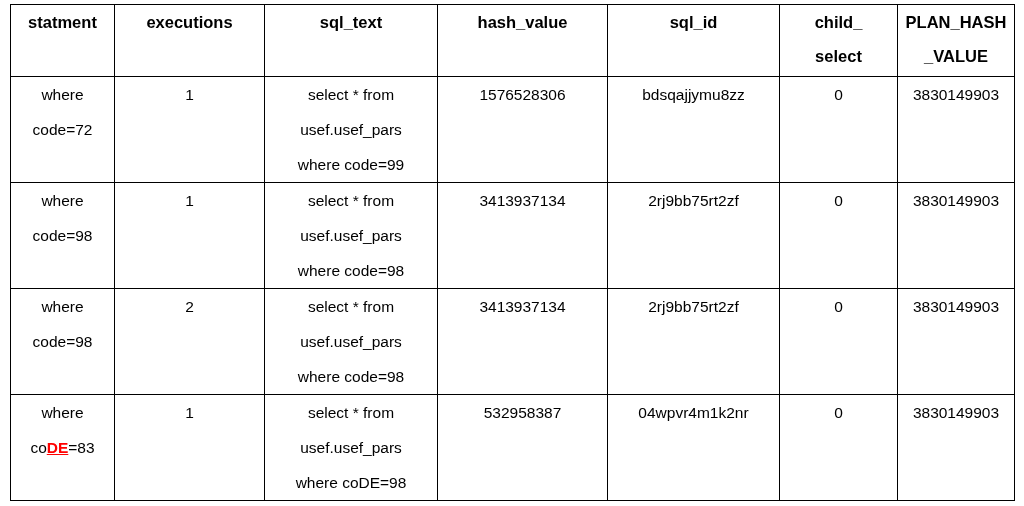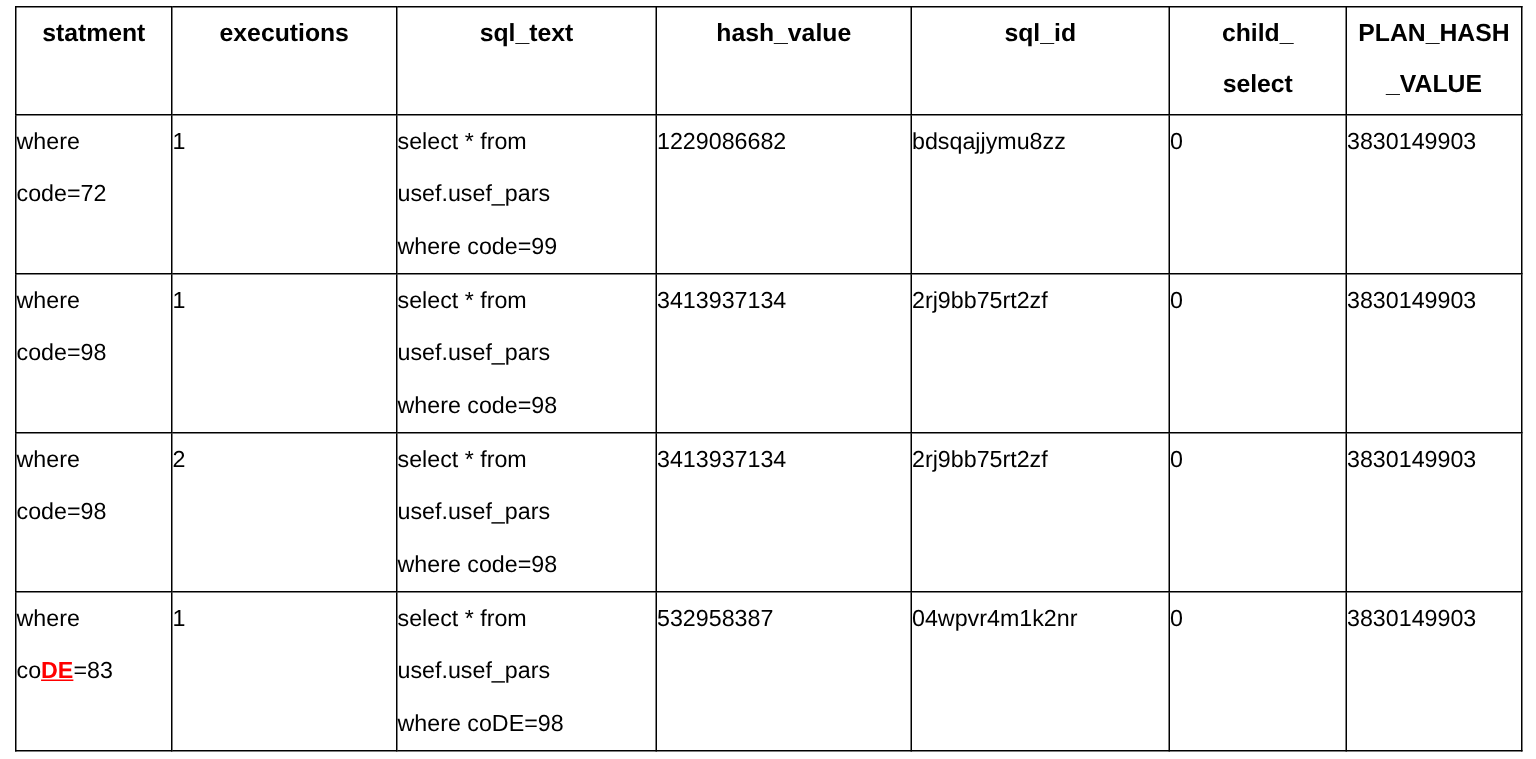--- a/index.html
+++ b/index.html
@@ -56,20 +56,21 @@
   }
 
   
   tbody td {
     height: 106px;
     font-size: 15.5px;
     font-weight: normal;
     padding: 9px 0 0 8px;
     box-sizing: border-box;
     vertical-align: top;
+    text-align: center;
   }
   tbody tr.last td {
     height: 106px;
   }
   tbody td .line {
     display: block;
     line-height: 35px;
     white-space: pre;
   }
 
@@ -141,21 +142,21 @@
         </td>
         <td>
           <span class="line">1</span>
         </td>
         <td>
           <span class="line">select * from</span>
           <span class="line">usef.usef_pars</span>
           <span class="line">where code=99</span>
         </td>
         <td>
-          <span class="line">1229086682</span>
+          <span class="line">1576528306</span>
         </td>
         <td>
           <span class="line">bdsqajjymu8zz</span>
         </td>
         <td>
           <span class="line">0</span>
         </td>
         <td>
           <span class="line">3830149903</span>
         </td>

